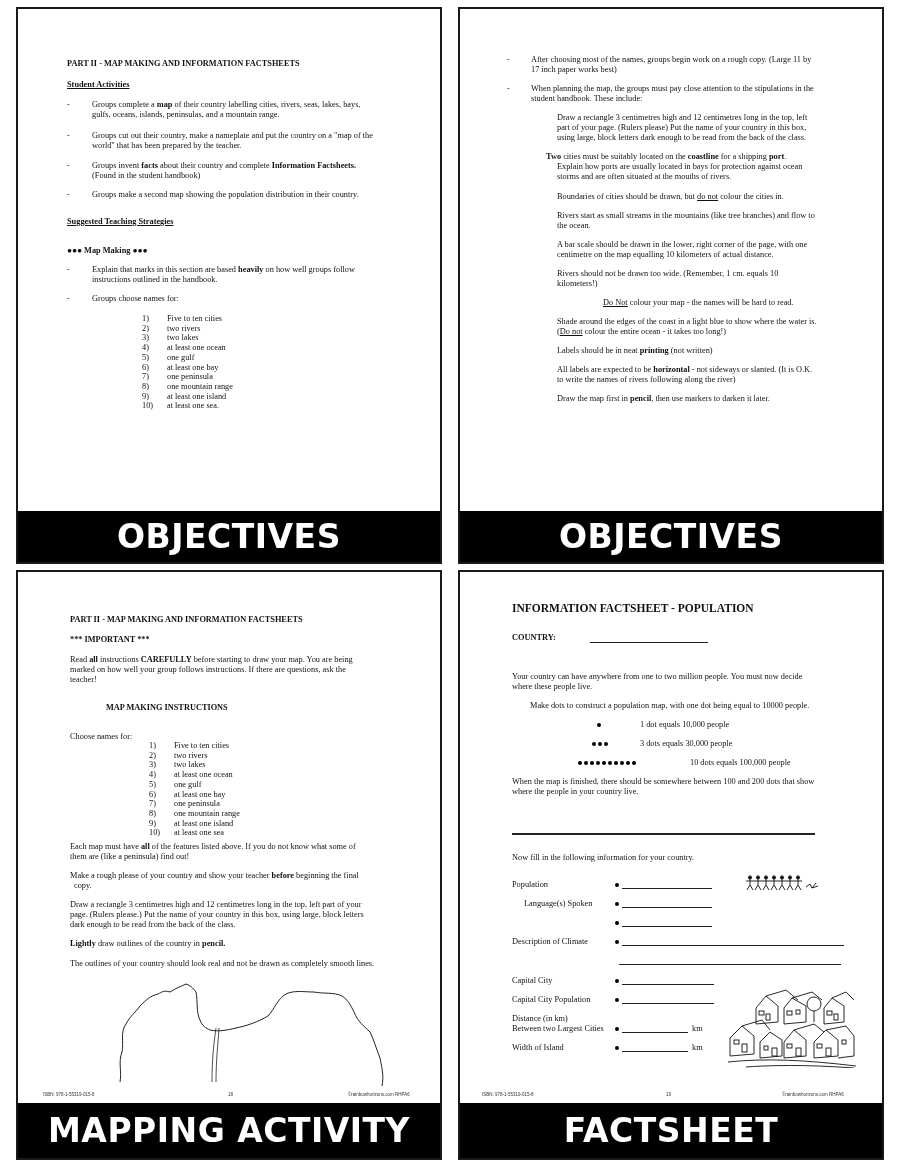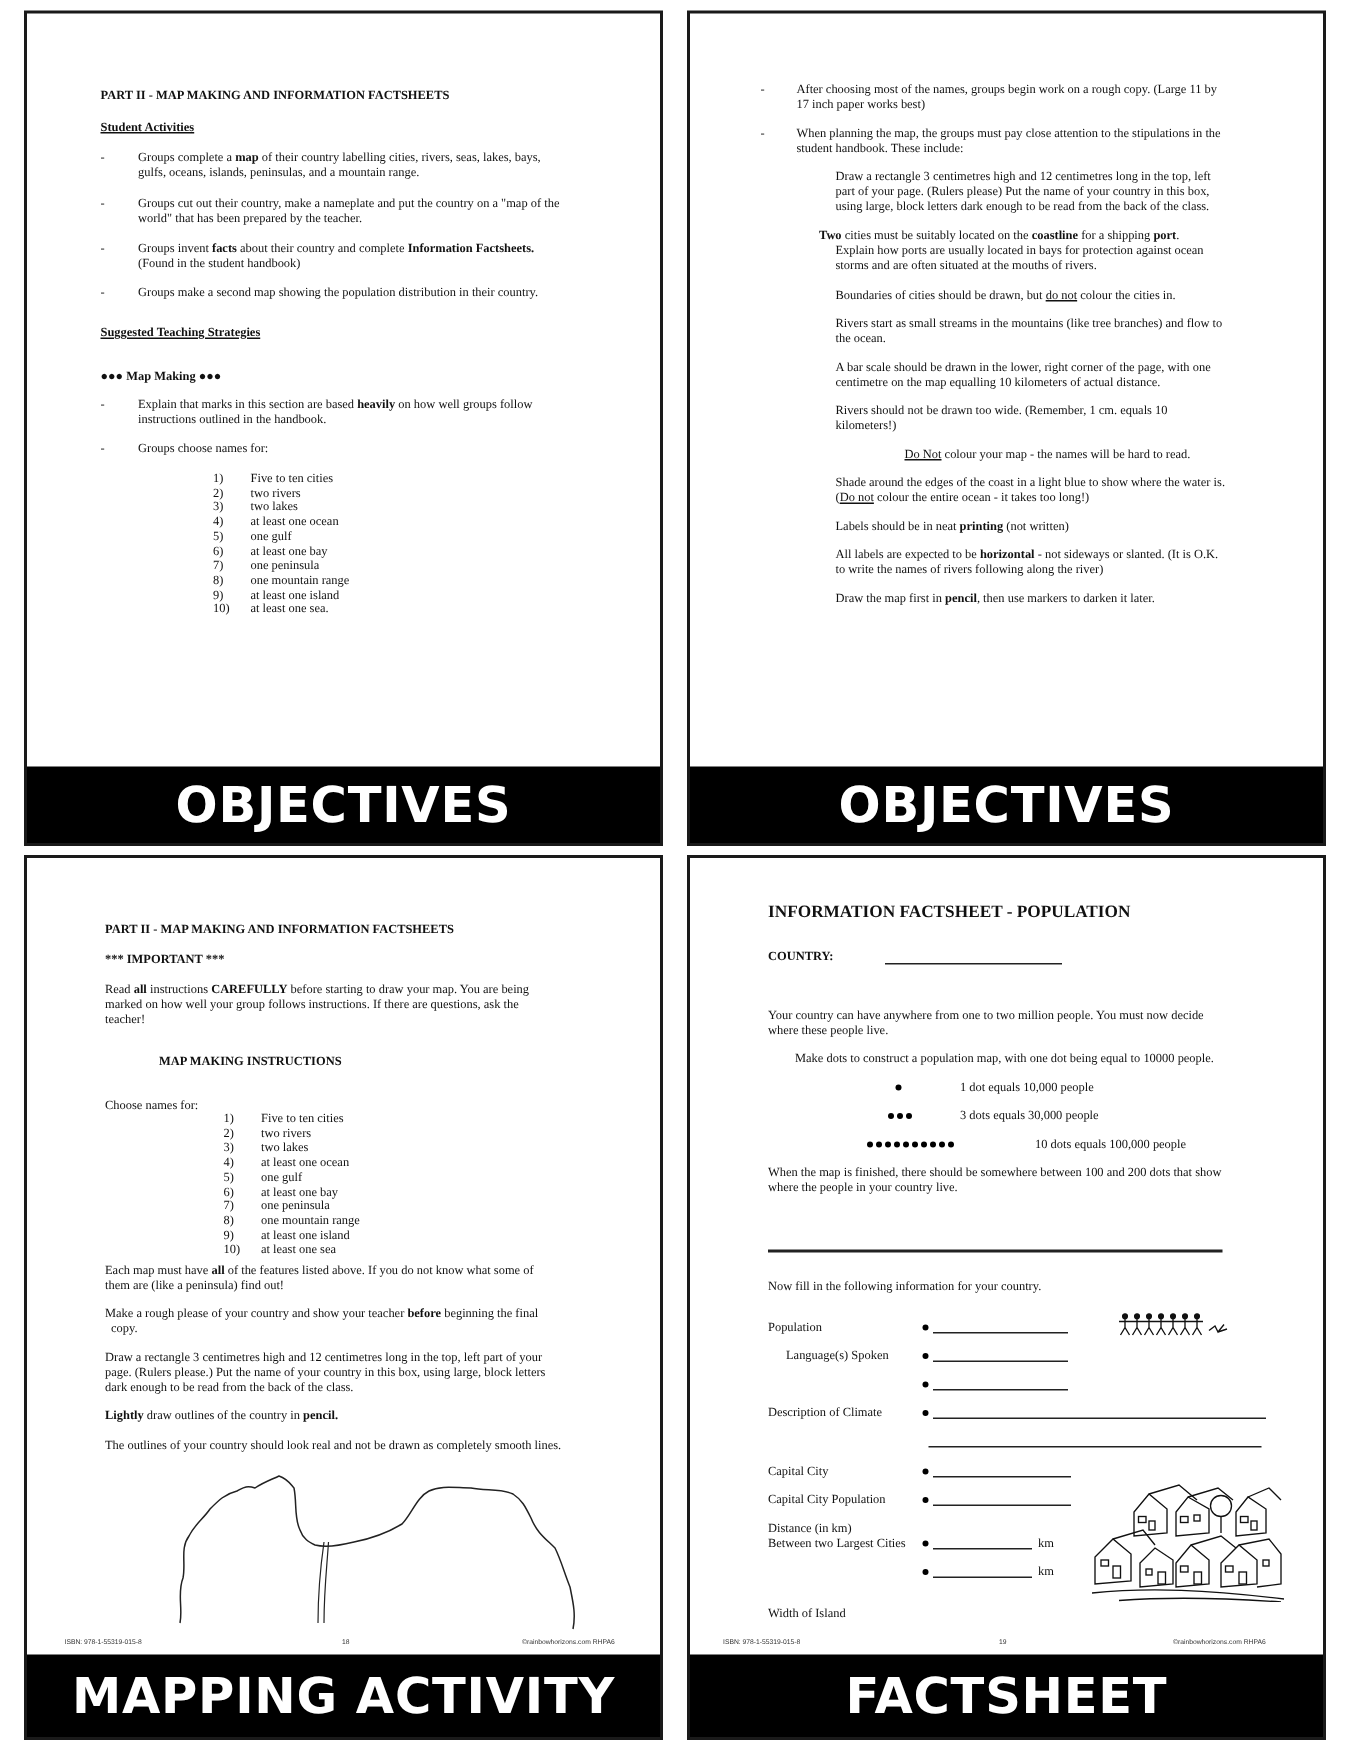--- a/index.html
+++ b/index.html
@@ -399,21 +399,21 @@
     <div class="fs-row" style="left:52px;top:423px;">Capital City Population</div>
     <span class="dot" style="position:absolute;left:155px;top:426px;"></span>
     <span class="blank" style="position:absolute;left:162px;top:421px;width:92px;height:11px;"></span>
 
     <div class="fs-row" style="left:52px;top:442px;">Distance (in km)</div>
     <div class="fs-row" style="left:52px;top:452px;">Between two Largest Cities</div>
     <span class="dot" style="position:absolute;left:155px;top:455px;"></span>
     <span class="blank" style="position:absolute;left:162px;top:450px;width:66px;height:11px;"></span>
     <div class="fs-row" style="left:232px;top:452px;">km</div>
 
-    <div class="fs-row" style="left:52px;top:471px;margin-top:28px;">Width of Island</div>
+    <div class="fs-row" style="left:52px;top:471px;">Width of Island</div>
     <span class="dot" style="position:absolute;left:155px;top:474px;"></span>
     <span class="blank" style="position:absolute;left:162px;top:469px;width:66px;height:11px;"></span>
     <div class="fs-row" style="left:232px;top:471px;">km</div>
 
     <svg style="position:absolute;left:266px;top:414px;" width="135" height="82" viewBox="0 0 135 82">
       <g stroke="#111" stroke-width="0.9" fill="none">
 
         <path d="M30,38 V22 L40,10 L52,20 V36 Z"></path>
         <rect x="33" y="25" width="5" height="4"></rect>
           <rect x="40" y="28" width="4" height="6"></rect>

